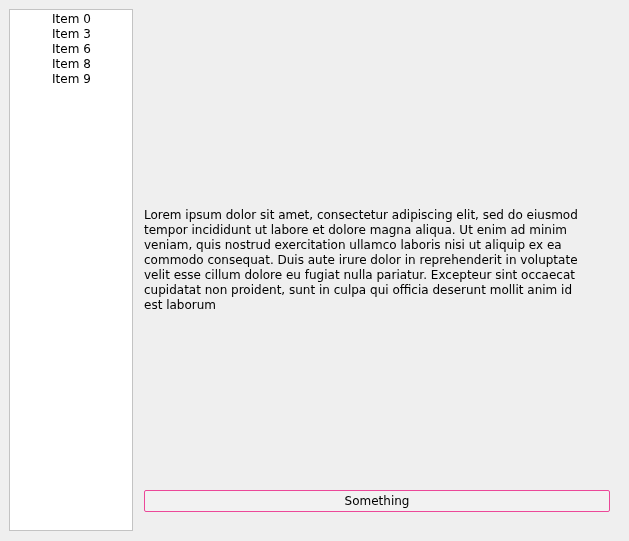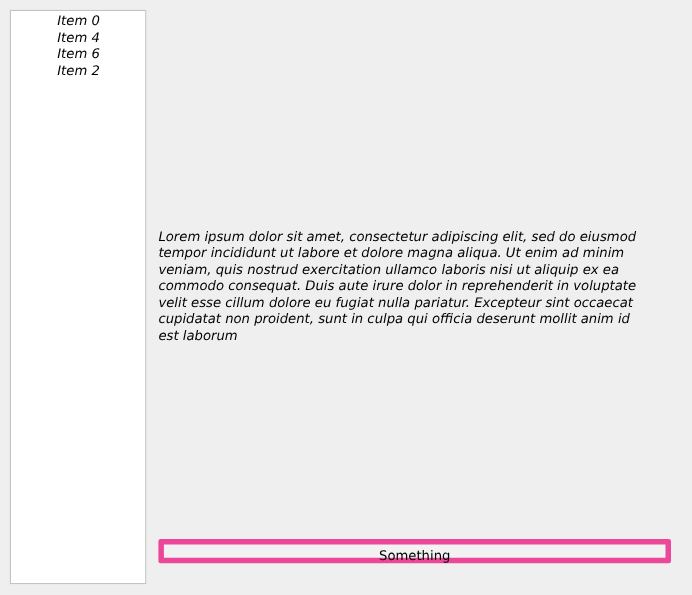--- a/index.html
+++ b/index.html
@@ -37,71 +37,70 @@
     overflow: hidden;
     padding-top: 2px;
   }
   .list-item {
     height: 15px;
     line-height: 15px;
     padding-left: 42px;
     font-size: 12px;
     color: #000000;
     white-space: nowrap;
-    font-style: italic;
   }
   
   .content {
     position: absolute;
     left: 141px;
     top: 9px;
     width: 479px;
     height: 522px;
     box-sizing: border-box;
   }
   .paragraph {
     position: absolute;
     left: 3px;
     top: 199px;
     width: 438px;
     font-size: 12px;
     line-height: 15px;
     color: #000000;
     text-align: left;
-    font-style: italic;
   }
   .bottom-button {
     position: absolute;
     left: 3px;
     bottom: 19px;
     width: 466px;
     height: 22px;
     background: #f2f2f2;
-    border: 5px solid #ec4899;
+    border: 1px solid #ec4899;
     border-radius: 2px;
     font-family: "DejaVu Sans", sans-serif;
     font-size: 12px;
     color: #000000;
     text-align: center;
     line-height: 20px;
     box-sizing: border-box;
     cursor: default;
     padding: 0;
   }
 </style>
 </head>
 <body>
 
 <div class="window">
 
   <div class="list-panel">
     <div class="list-item">Item 0</div>
-    <div class="list-item">Item 4</div>
+    <div class="list-item">Item 3</div>
     <div class="list-item">Item 6</div>
-    <div class="list-item">Item 2</div>
+    <div class="list-item">Item 8</div>
+    <div class="list-item">Item 9</div>
   </div>
 
   <div class="content">
     <div class="paragraph">Lorem ipsum dolor sit amet, consectetur adipiscing elit, sed do eiusmod tempor incididunt ut labore et dolore magna aliqua. Ut enim ad minim veniam, quis nostrud exercitation ullamco laboris nisi ut aliquip ex ea commodo consequat. Duis aute irure dolor in reprehenderit in voluptate velit esse cillum dolore eu fugiat nulla pariatur. Excepteur sint occaecat cupidatat non proident, sunt in culpa qui officia deserunt mollit anim id est laborum</div>
     <button class="bottom-button">Something</button>
   </div>
 
 </div>
 
 </body></html>

